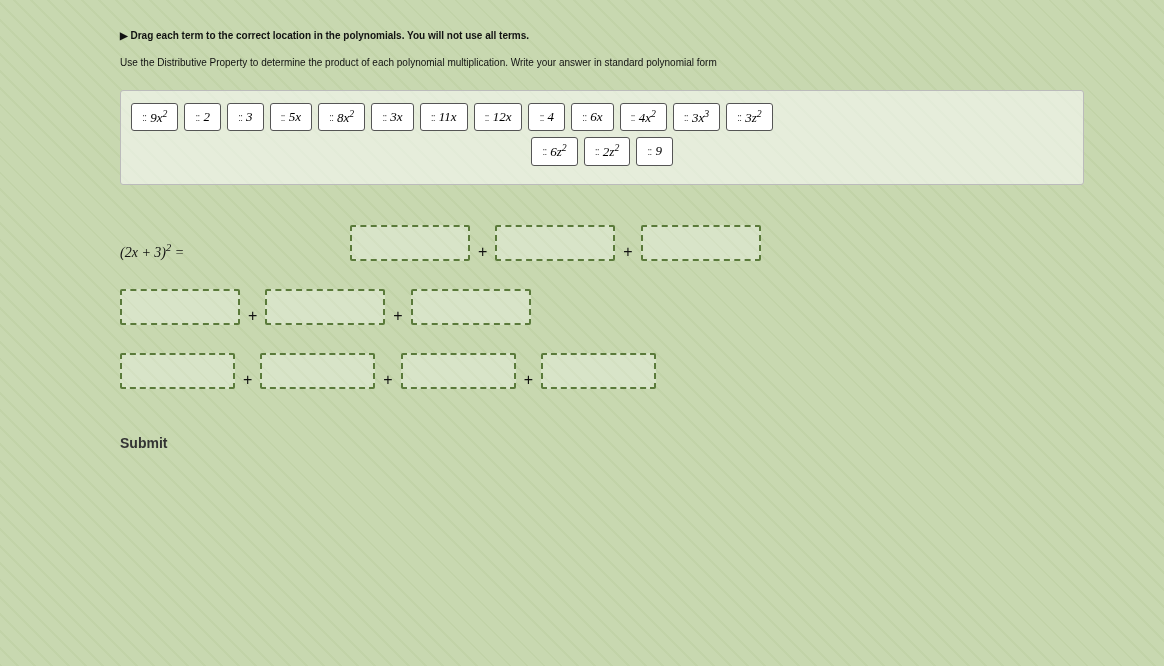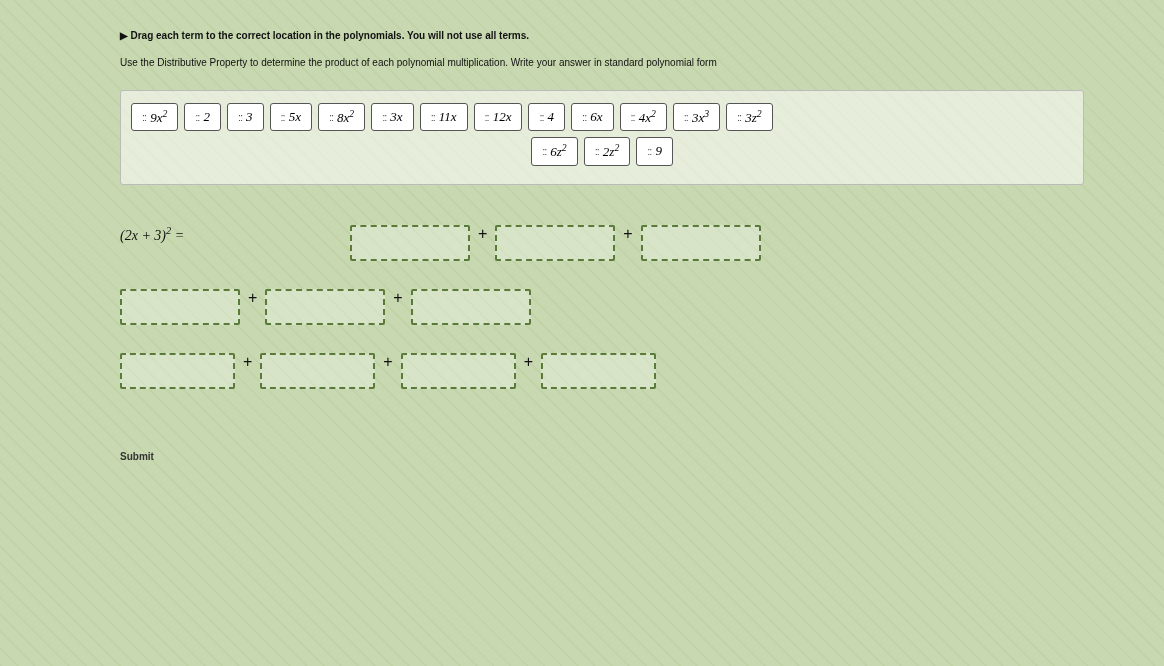--- a/index.html
+++ b/index.html
@@ -86,21 +86,21 @@
       letter-spacing: -1px;
     }
 
     
     .equations-area {
       padding: 10px 0;
     }
 
     .equation-row {
       display: flex;
-      align-items: flex-start;
+      align-items: flex-end;
       margin-bottom: 28px;
       font-size: 14.5px;
       color: #111;
     }
 
     .equation-label {
       min-width: 230px;
       font-size: 14px;
       color: #111;
     }
@@ -121,25 +121,25 @@
     }
 
     
     .equation-row.wide .drop-box {
       width: 115px;
     }
 
     .submit-btn {
       background: none;
       border: none;
-      font-size: 10px;
+      font-size: 14px;
       font-weight: bold;
       color: #333;
       cursor: pointer;
-      margin-top: 24px;
+      margin-top: 8px;
       padding: 0;
     }
 
     
     .math {
       font-family: 'Times New Roman', serif;
       font-style: italic;
     }
 
     sup {

